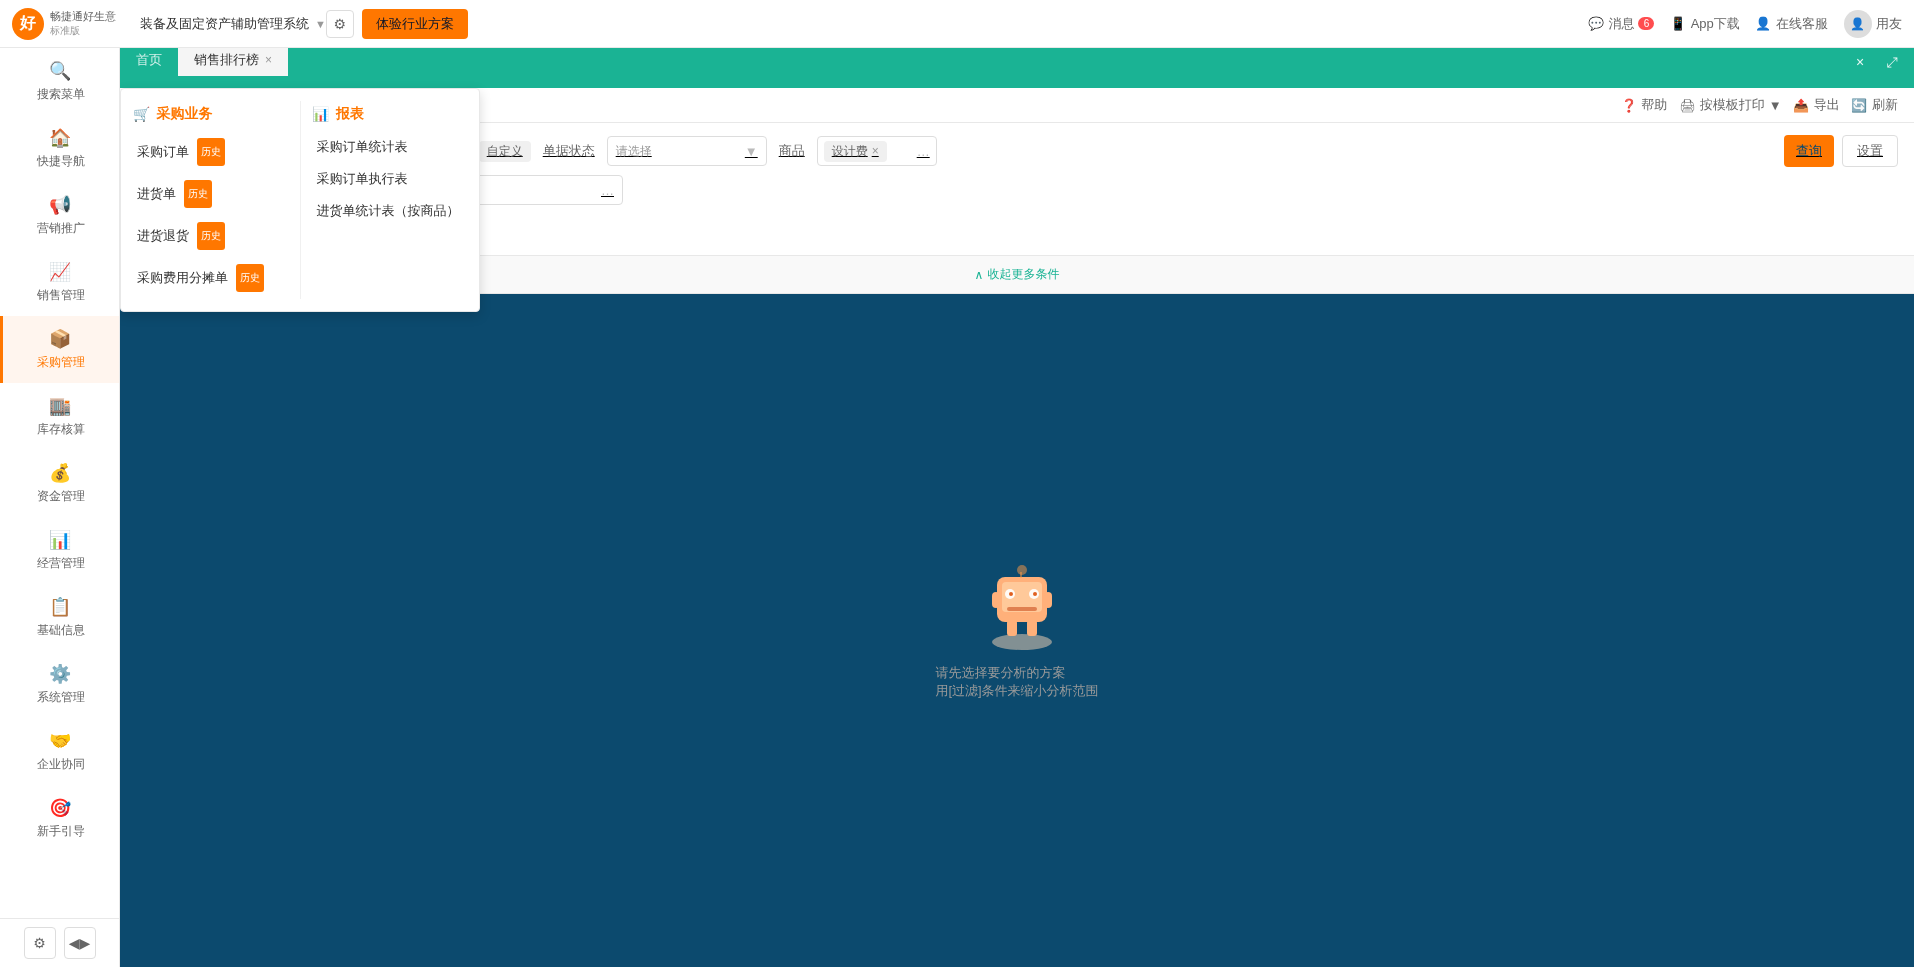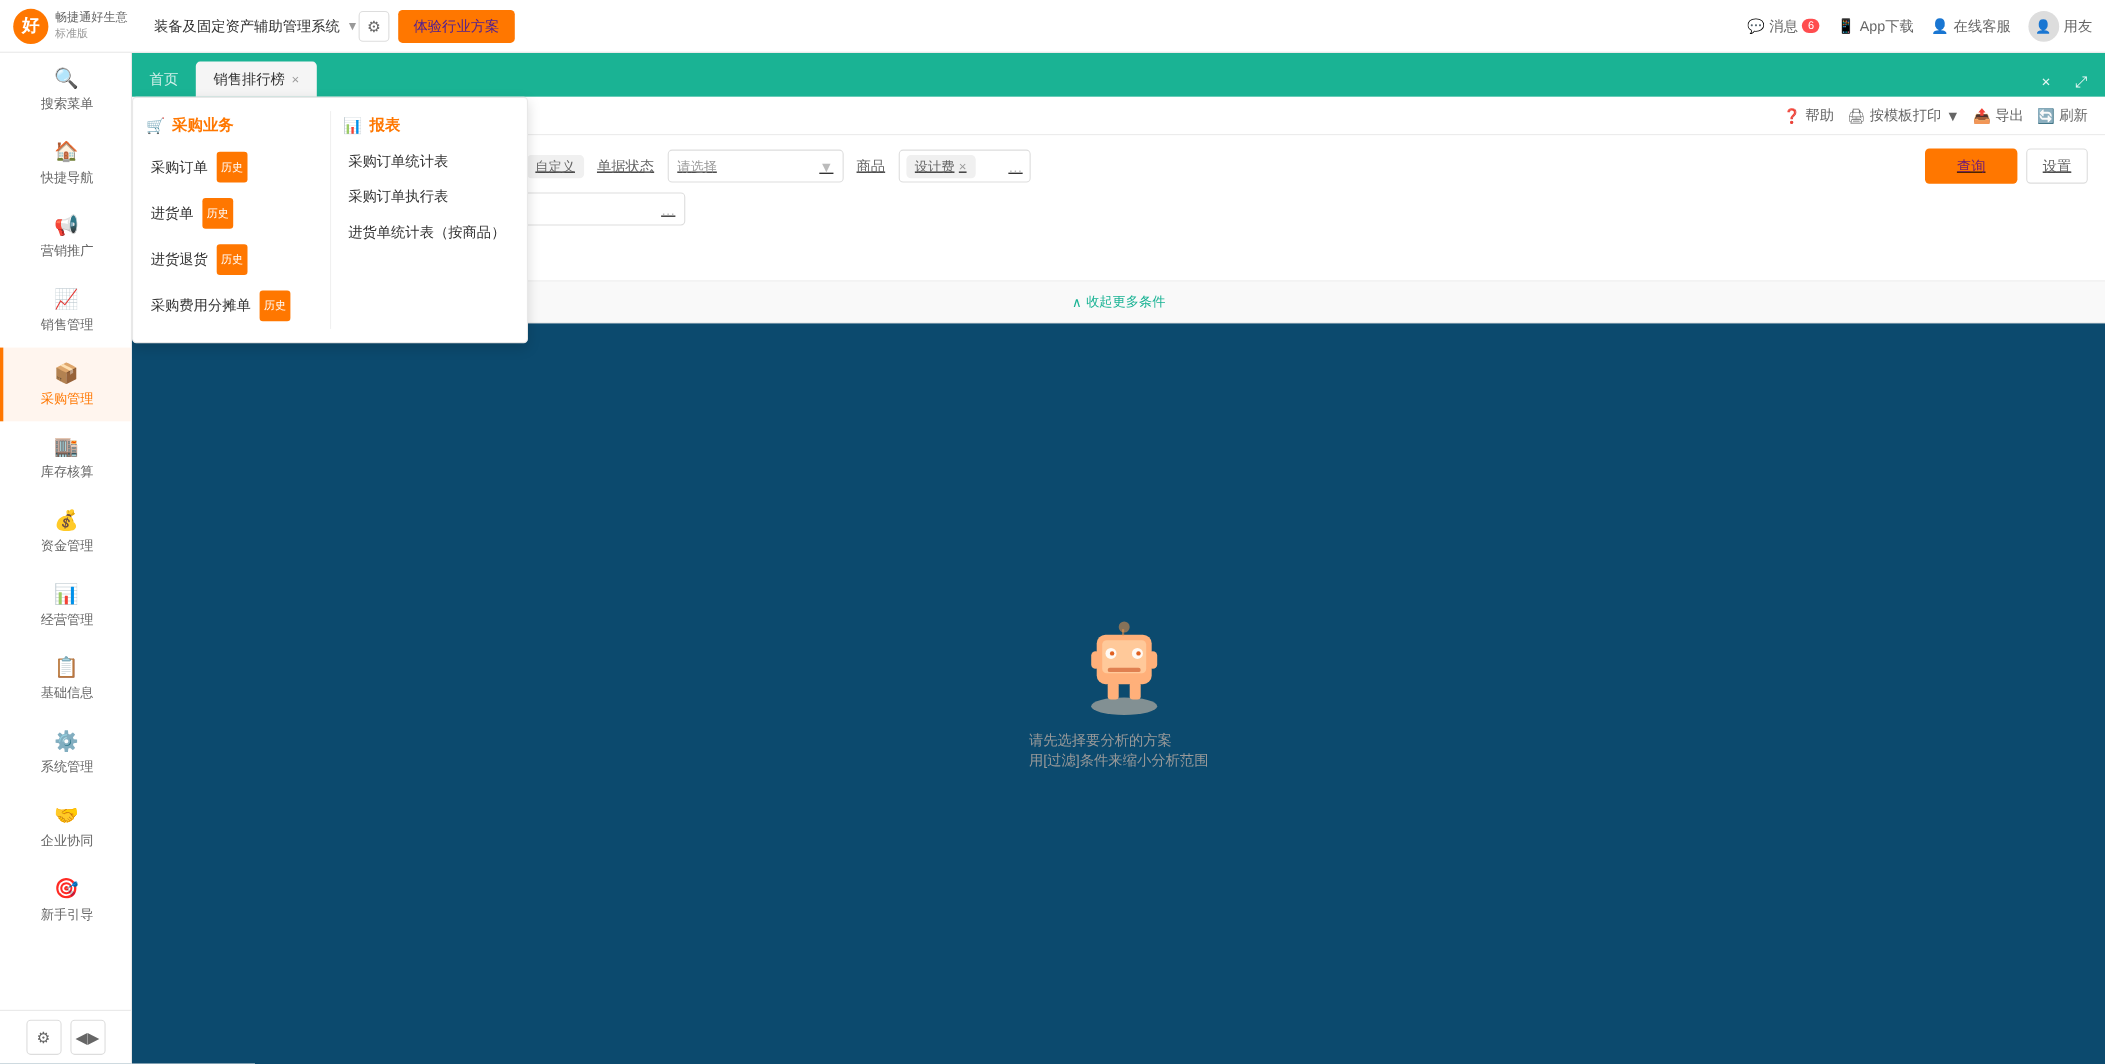--- a/index.html
+++ b/index.html
@@ -38,21 +38,21 @@
       margin-left: 8px;
     }
     .system-title .arrow { color: #999; font-size: 11px; }
     .gear-btn {
       width: 28px; height: 28px;
       border: 1px solid #ddd; border-radius: 4px;
       display: flex; align-items: center; justify-content: center;
       cursor: pointer; color: #666; font-size: 14px;
     }
     .industry-btn {
-      background: #ff7700; color: #4c1d95;
+      background: #ff7700; color: #0f172a;
       border: none; border-radius: 4px;
       padding: 6px 14px; cursor: pointer; font-size: 13px;
       margin-left: 8px;
     }
 
     .header-right {
       margin-left: auto;
       display: flex; align-items: center; gap: 16px;
     }
     .header-action {
@@ -125,21 +125,21 @@
       overflow: hidden;
       position: relative;
     }
 
     
     .tab-bar {
       height: 40px;
       background: #1ab394;
       display: flex;
       align-items: flex-end;
-      padding: 0 0 0 0;
+      padding: 0 0 12px 0;
       flex-shrink: 0;
     }
     .tab-item {
       height: 32px;
       padding: 0 16px;
       display: flex; align-items: center;
       cursor: pointer;
       font-size: 13px;
       gap: 6px;
       background: transparent;
@@ -185,23 +185,23 @@
       height: 30px; min-width: 180px;
     }
     .filter-tag {
       background: #f0f0f0;
       border-radius: 4px;
       padding: 2px 8px; font-size: 12px; color: #666;
       display: flex; align-items: center; gap: 4px;
     }
     .filter-tag .x { cursor: pointer; color: #999; }
     .btn-query {
-      background: #ff7700; color: #701a75;
+      background: #ff7700; color: #0c4a6e;
       border: none; border-radius: 4px;
-      padding: 6px 29px; cursor: pointer; font-size: 13px;
+      padding: 6px 12px; cursor: pointer; font-size: 13px;
     }
     .btn-setting {
       background: white; color: #666;
       border: 1px solid #ddd; border-radius: 4px;
       padding: 6px 14px; cursor: pointer; font-size: 13px;
     }
     .toolbar-right {
       display: flex; align-items: center; gap: 12px;
       margin-left: auto;
     }

